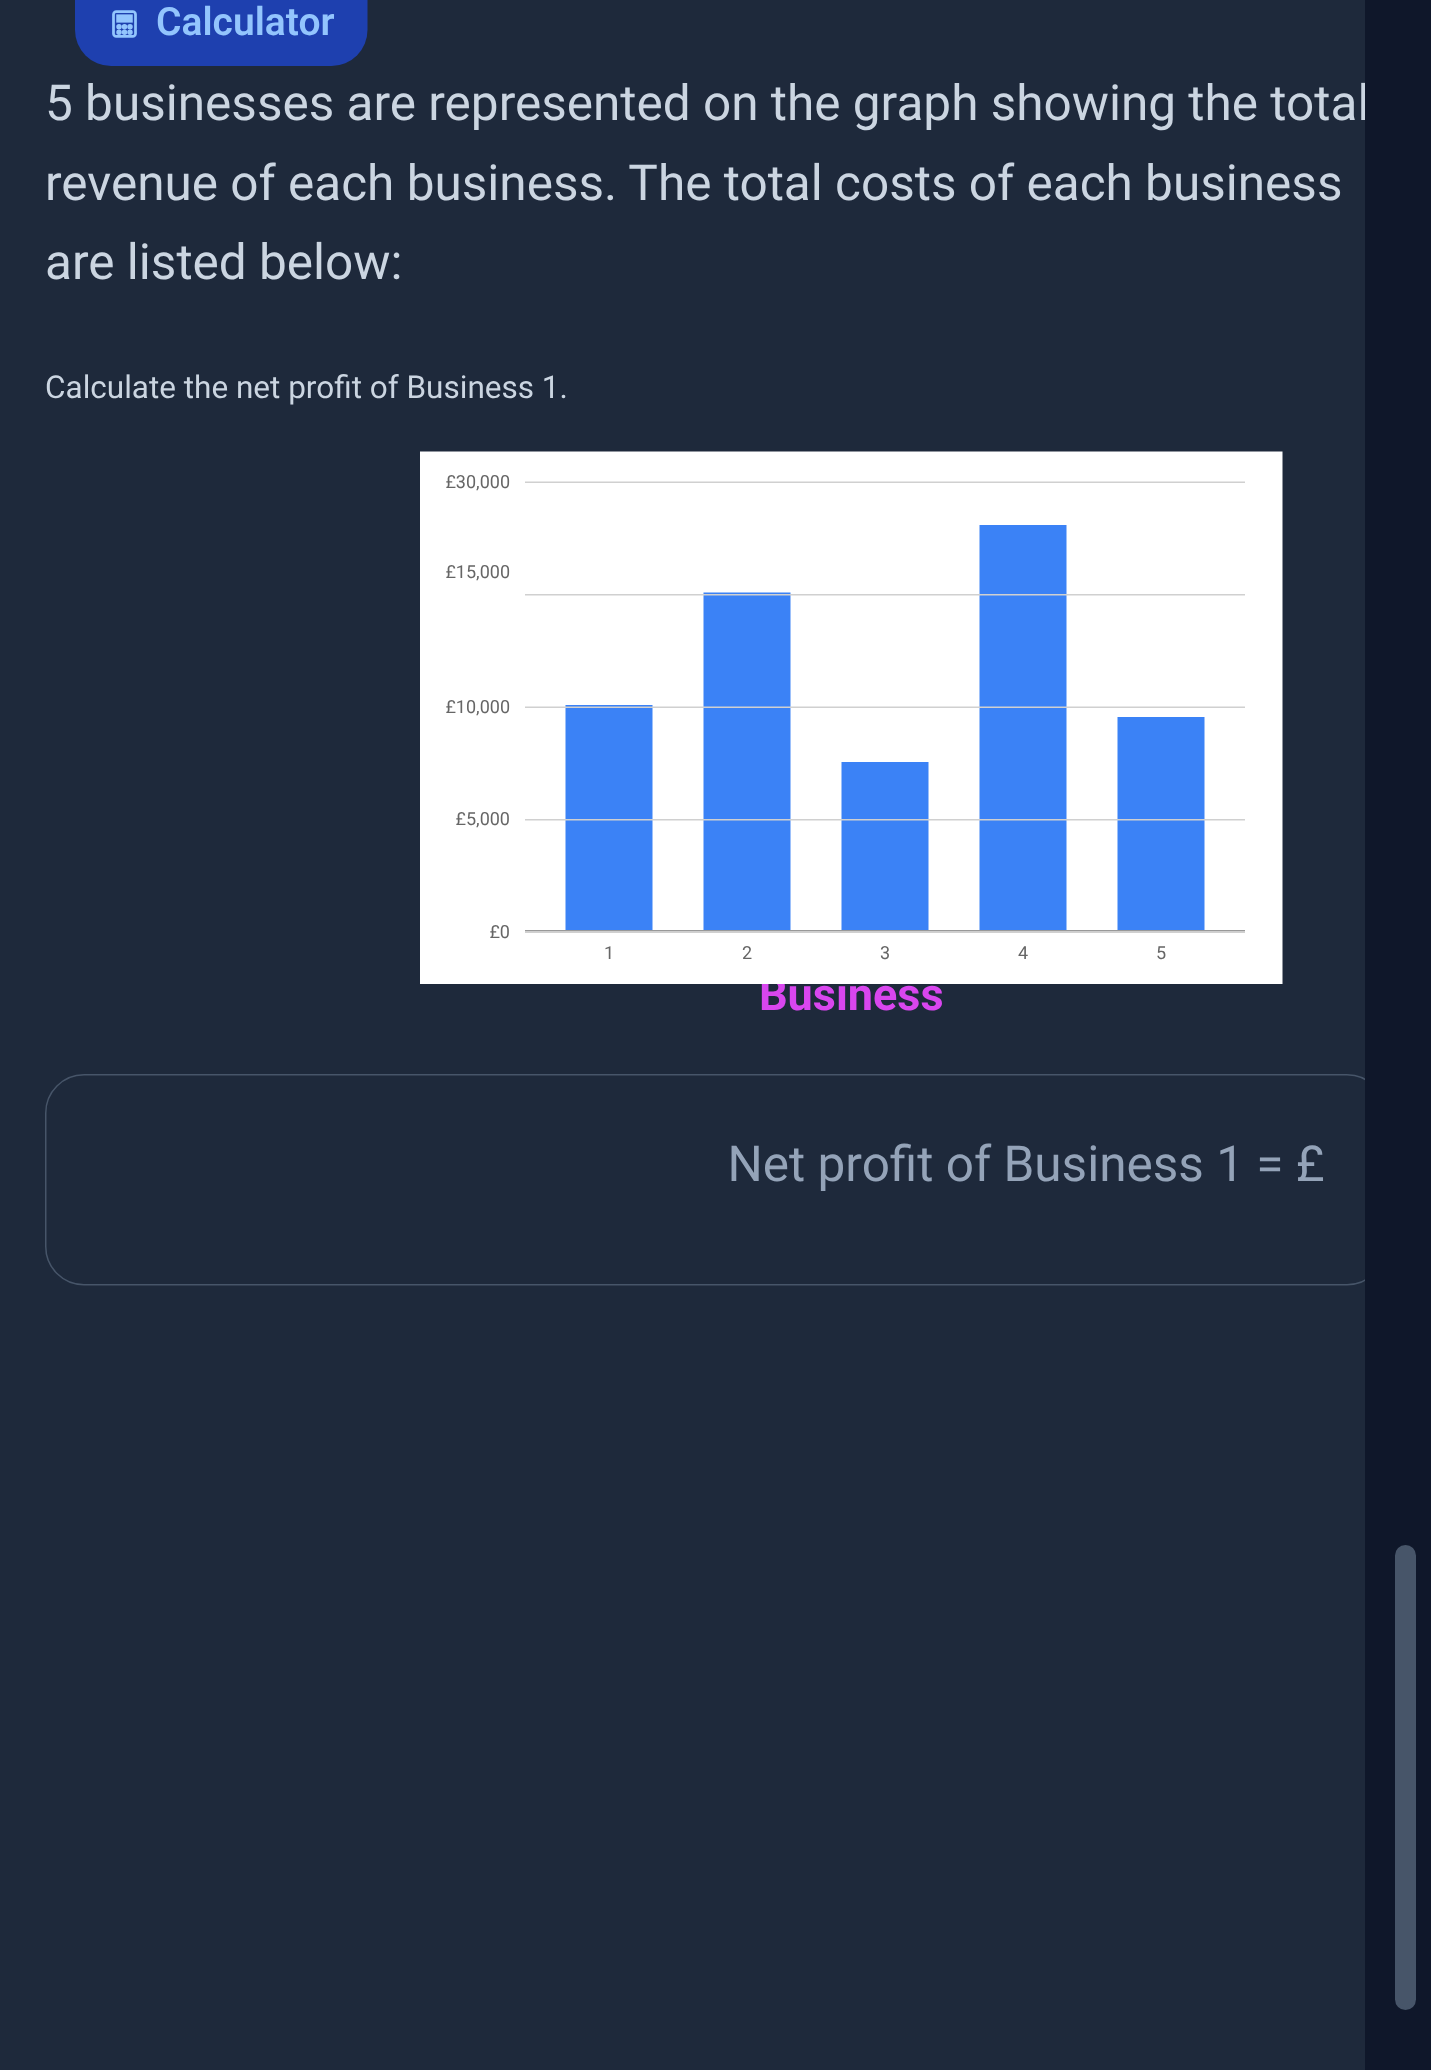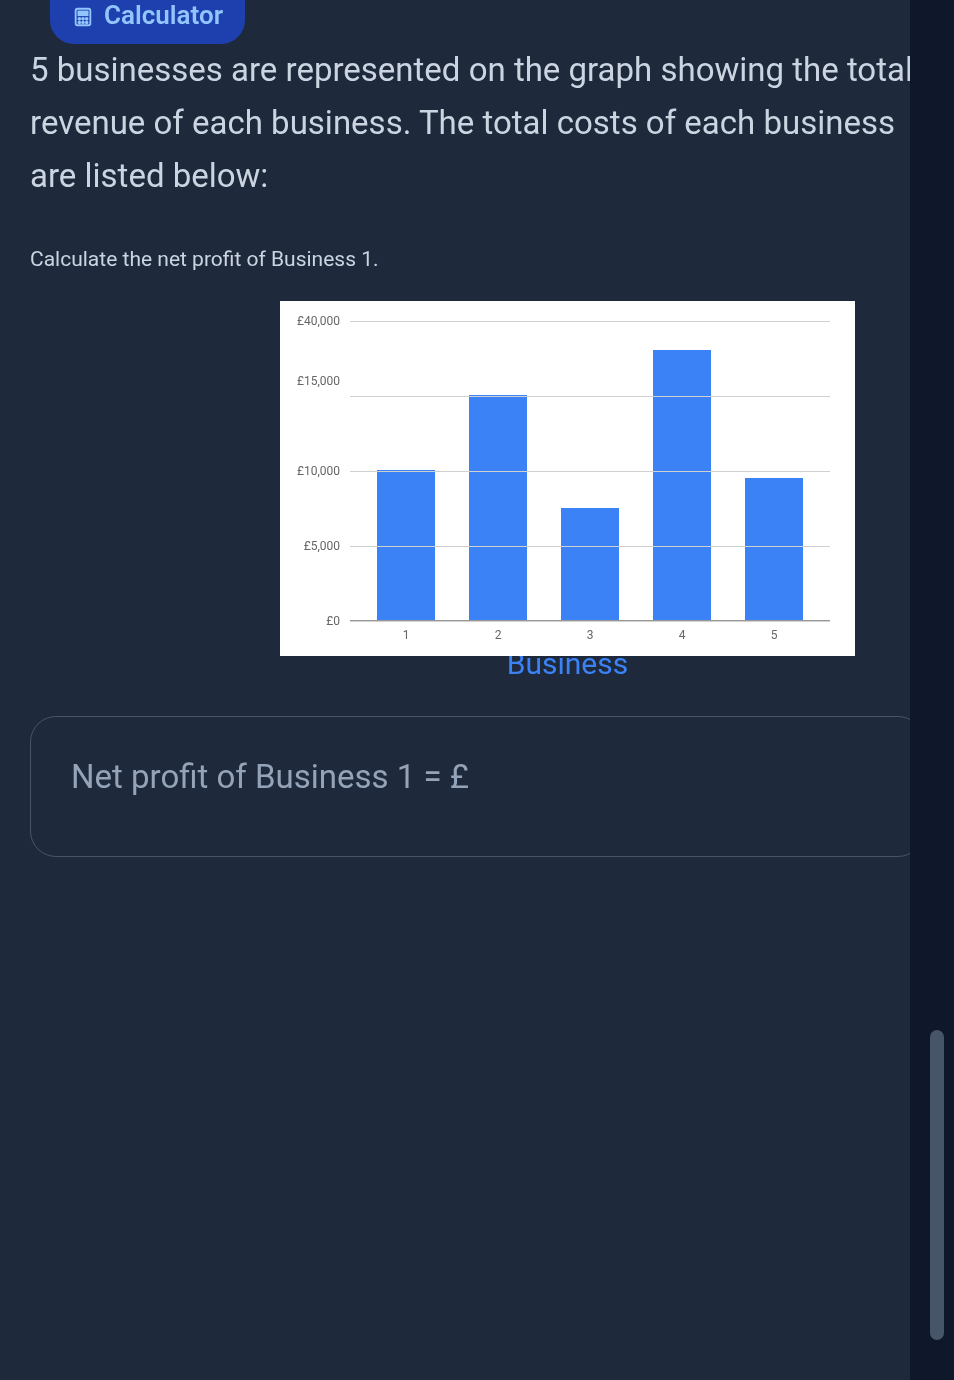--- a/index.html
+++ b/index.html
@@ -120,31 +120,33 @@
     padding: 0 10px;
   }
   .xtick {
     width: 58px;
     text-align: center;
     font-size: 12px;
     color: #666;
   }
   .xlabel {
     font-size: 30px;
-    color: #3b82f6;
+    color: #d946ef;
     text-align: center;
     margin-top: -10px;
     margin-left: 250px;
     width: 575px;
+    font-weight: bold;
   }
   .answer-box {
     border: 1px solid #475569;
     border-radius: 26px;
     margin-top: 35px;
     padding: 40px 40px 60px 40px;
+    text-align: right;
   }
   .answer-label {
     font-size: 33px;
     color: #94a3b8;
   }
   .scrollbar-track {
     position: absolute;
     right: 0;
     top: 0;
     bottom: 0;
@@ -205,21 +207,21 @@
           </div>
       <div class="gridline" style="top: 300px;"></div>
           <div class="ytick" style="top: 300px;">£0</div>
           <div class="gridline" style="top: 225px;"></div>
           <div class="ytick" style="top: 225px;">£5,000</div>
           <div class="gridline" style="top: 150px;"></div>
           <div class="ytick" style="top: 150px;">£10,000</div>
           <div class="gridline" style="top: 75px;"></div>
           <div class="ytick" style="top: 60px;">£15,000</div>
           <div class="gridline" style="top: 0px;"></div>
-          <div class="ytick" style="top: 0px;">£40,000</div>
+          <div class="ytick" style="top: 0px;">£30,000</div>
         </div>
     </div>
   </div>
   <div class="xlabel">Business</div>
 
   <div class="answer-box">
     <span class="answer-label">Net profit of Business 1 = £</span>
   </div>
 </div>
 

